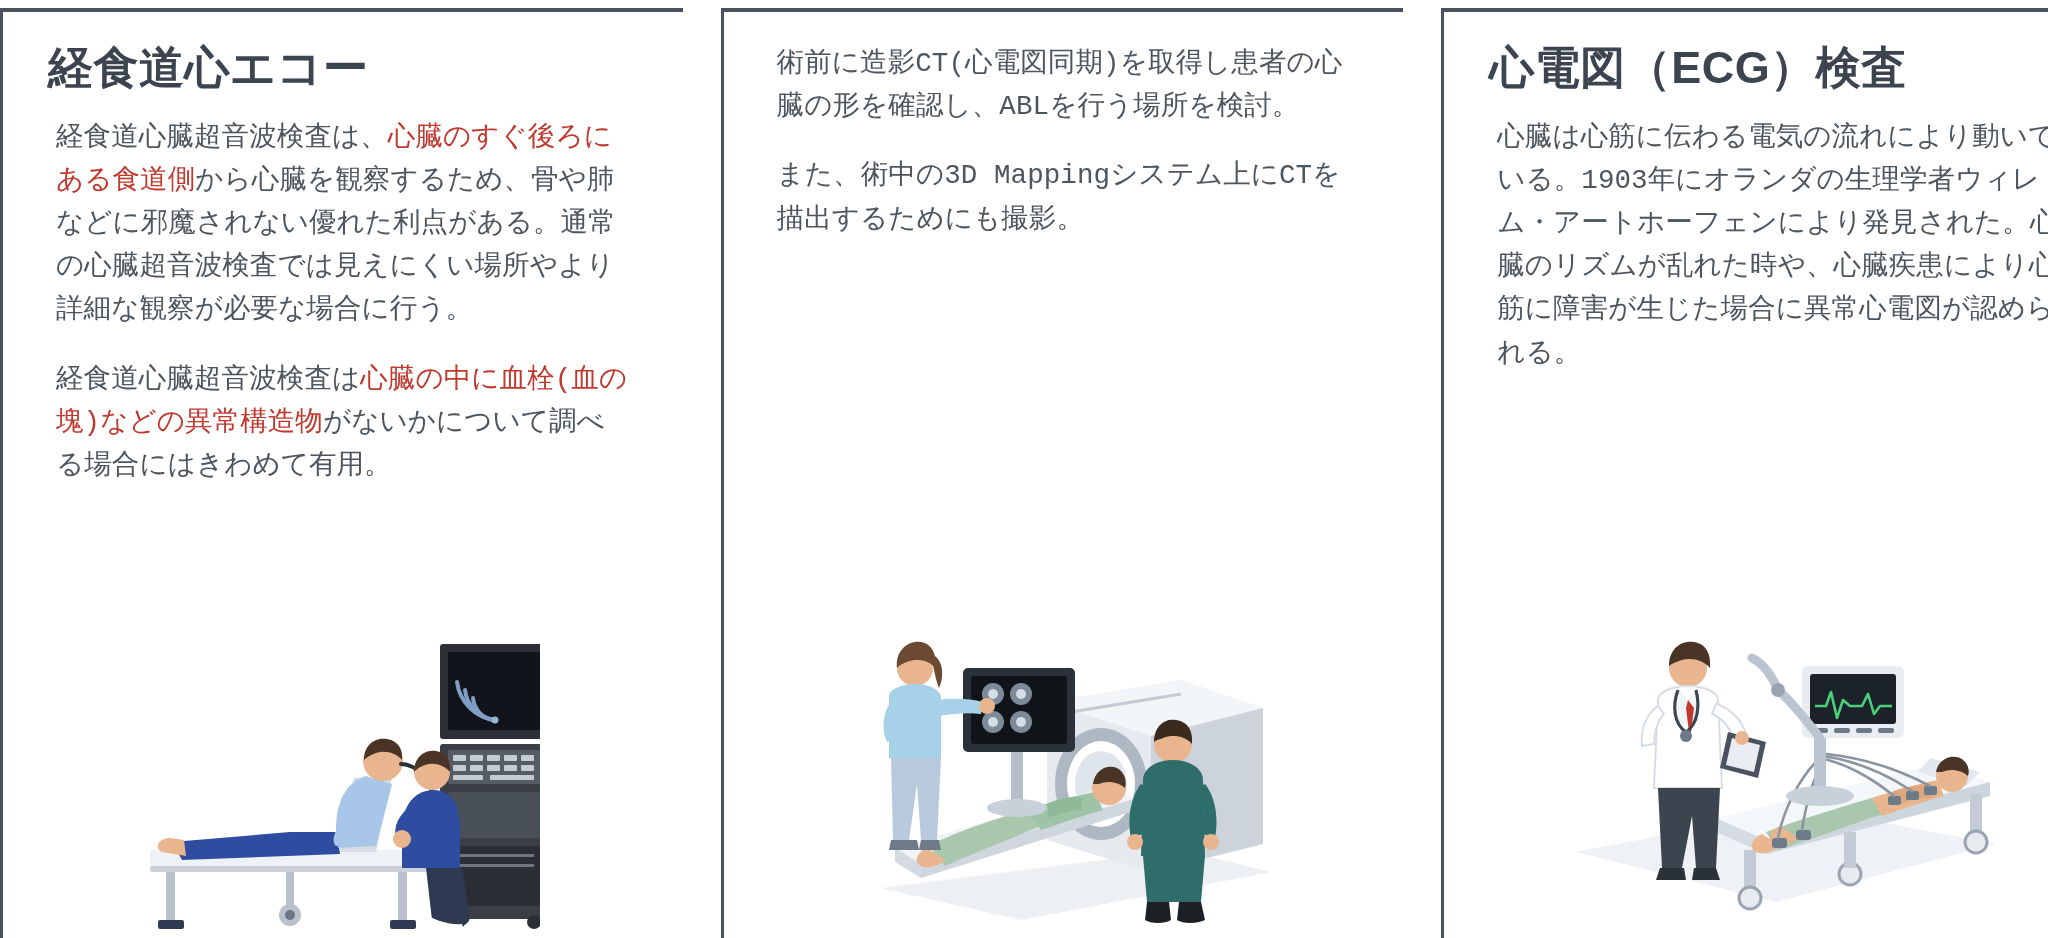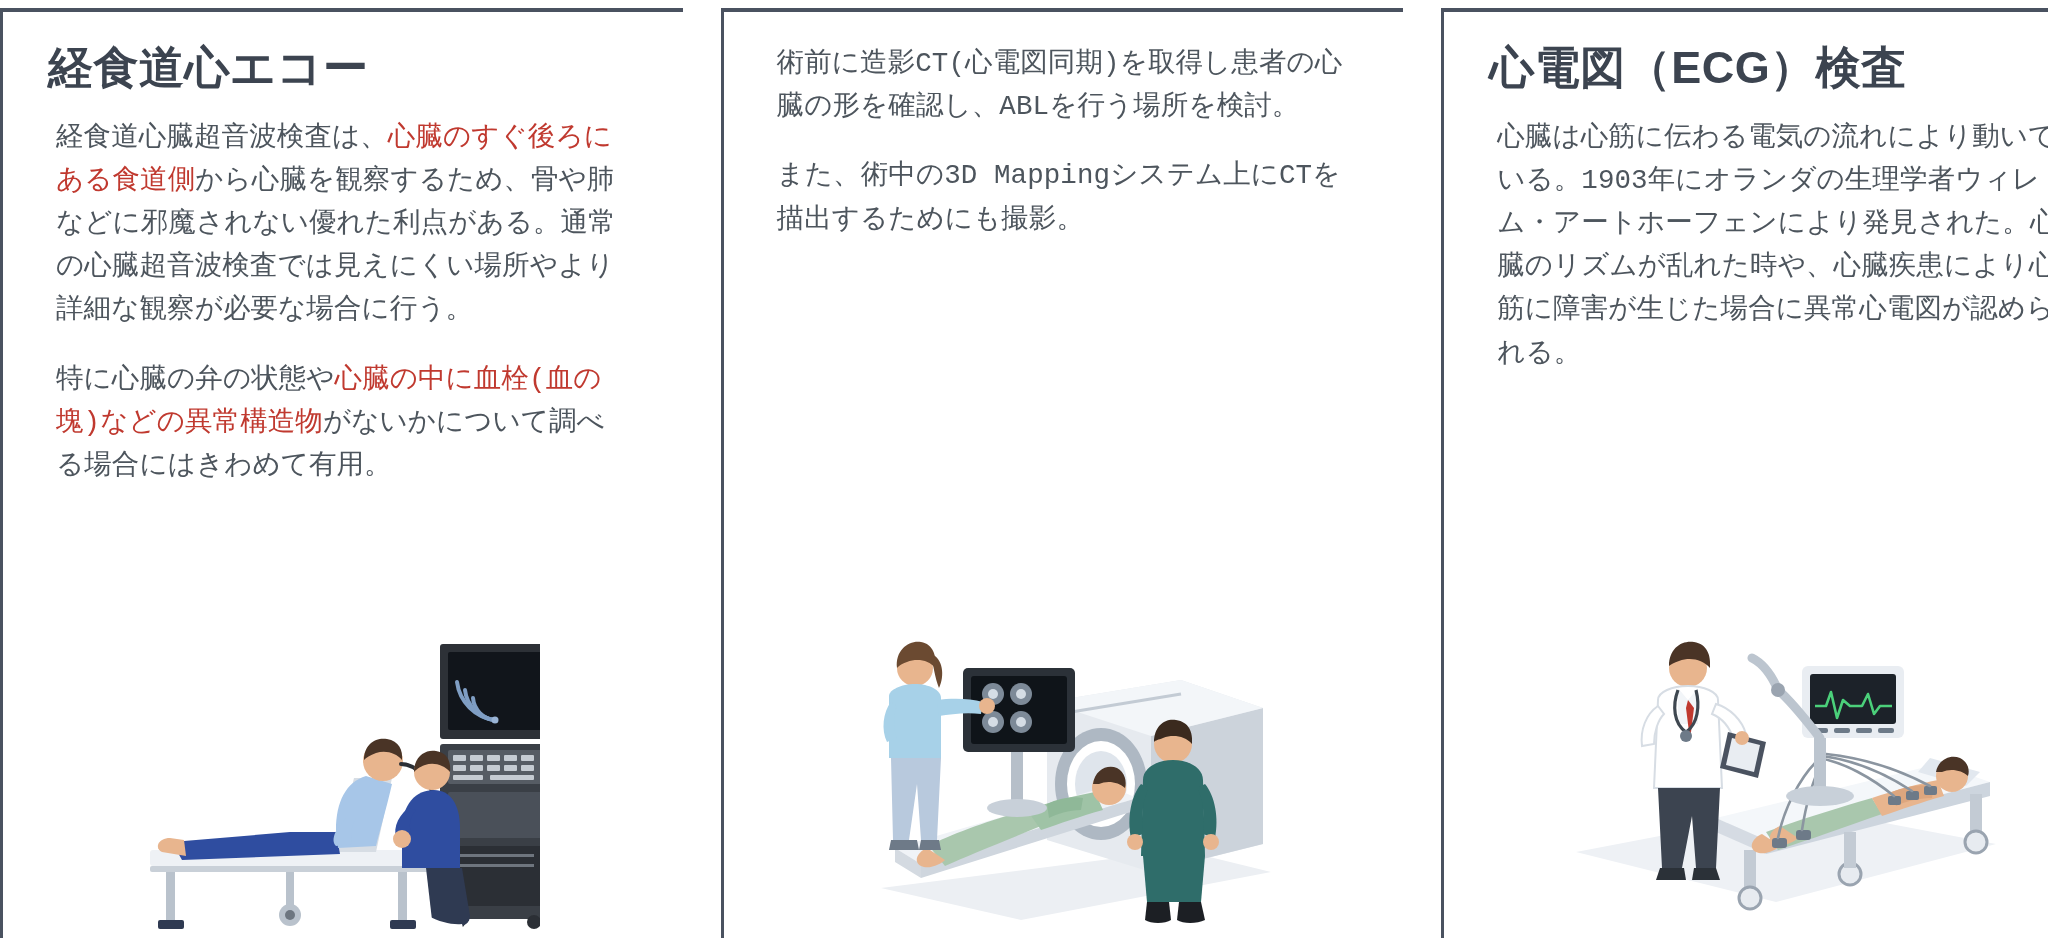--- a/index.html
+++ b/index.html
@@ -92,21 +92,21 @@
 <div class="board">
 
   <section class="panel p1">
     <div class="panel-inner">
       <h2 class="panel-title">経食道心エコー</h2>
       <div class="panel-body">
         <p>
           <span>経食道心臓超音波検査は、</span><span class="hl">心臓のすぐ後ろにある食道側</span><span>から心臓を観察するため、骨や肺などに邪魔されない優れた利点がある。通常の心臓超音波検査では見えにくい場所やより詳細な観察が必要な場合に行う。</span>
         </p>
         <p>
-          <span>特に心臓の弁の状態や</span><span class="hl">心臓の中に血栓(血の塊)などの異常構造物</span><span>がないかについて調べる場合にはきわめて有用。</span>
+          <span>経食道心臓超音波検査は</span><span class="hl">心臓の中に血栓(血の塊)などの異常構造物</span><span>がないかについて調べる場合にはきわめて有用。</span>
         </p>
       </div>
 
       <div class="illus-wrap">
         <svg class="illus" width="400" height="300" viewBox="0 0 400 300" aria-hidden="true">
 
           <rect x="300" y="112" width="110" height="175" rx="3" fill="#3a3f46"></rect>
           <rect x="300" y="12" width="110" height="95" rx="3" fill="#2d3137"></rect>
           <rect x="308" y="20" width="94" height="78" rx="2" fill="#11151b"></rect>
 

